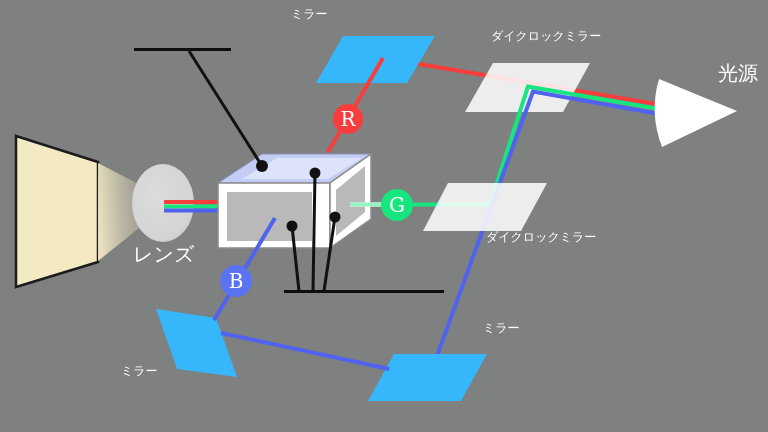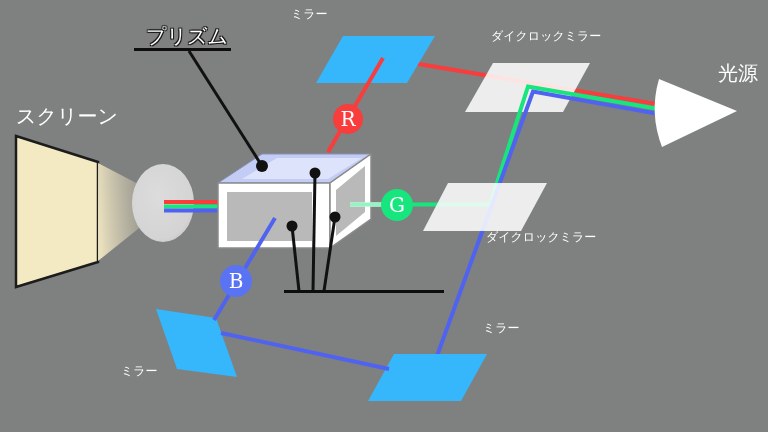--- a/index.html
+++ b/index.html
@@ -81,28 +81,27 @@
     <circle cx="262" cy="166" r="6" fill="#111111"></circle>
 
     <line x1="299" y1="291" x2="292" y2="226" stroke="#111111" stroke-width="3"></line>
     <circle cx="292" cy="226" r="5.5" fill="#111111"></circle>
     <line x1="313" y1="291" x2="315" y2="173" stroke="#111111" stroke-width="3"></line>
     <circle cx="315" cy="173" r="5.5" fill="#111111"></circle>
     <line x1="324" y1="291" x2="335" y2="217" stroke="#111111" stroke-width="3"></line>
     <circle cx="335" cy="217" r="5.5" fill="#111111"></circle>
   </svg>
 
-  <div class="lbl big" style="left:16px;top:105px">スクリーン</div>
-  <div class="lbl big outlined" style="left:146px;top:25px">プリズム</div>
   <div class="uline" style="left:134px;top:48px;width:97px"></div>
   <div class="lbl" style="left:291px;top:8px">ミラー</div>
   <div class="lbl" style="left:491px;top:30px">ダイクロックミラー</div>
   <div class="lbl big" style="left:718px;top:62px">光源</div>
   <div class="lbl" style="left:486px;top:231px">ダイクロックミラー</div>
   <div class="lbl" style="left:483px;top:322px">ミラー</div>
   <div class="lbl" style="left:121px;top:365px">ミラー</div>
+  <div class="lbl big" style="left:133px;top:243px">レンズ</div>
   <div class="uline" style="left:284px;top:290px;width:160px"></div>
 
   <div class="marker r" style="left:333px;top:104px">R</div>
   <div class="marker g" style="left:381px;top:189px">G</div>
   <div class="marker b" style="left:220px;top:265px">B</div>
 
 </div>
 
 </body></html>

